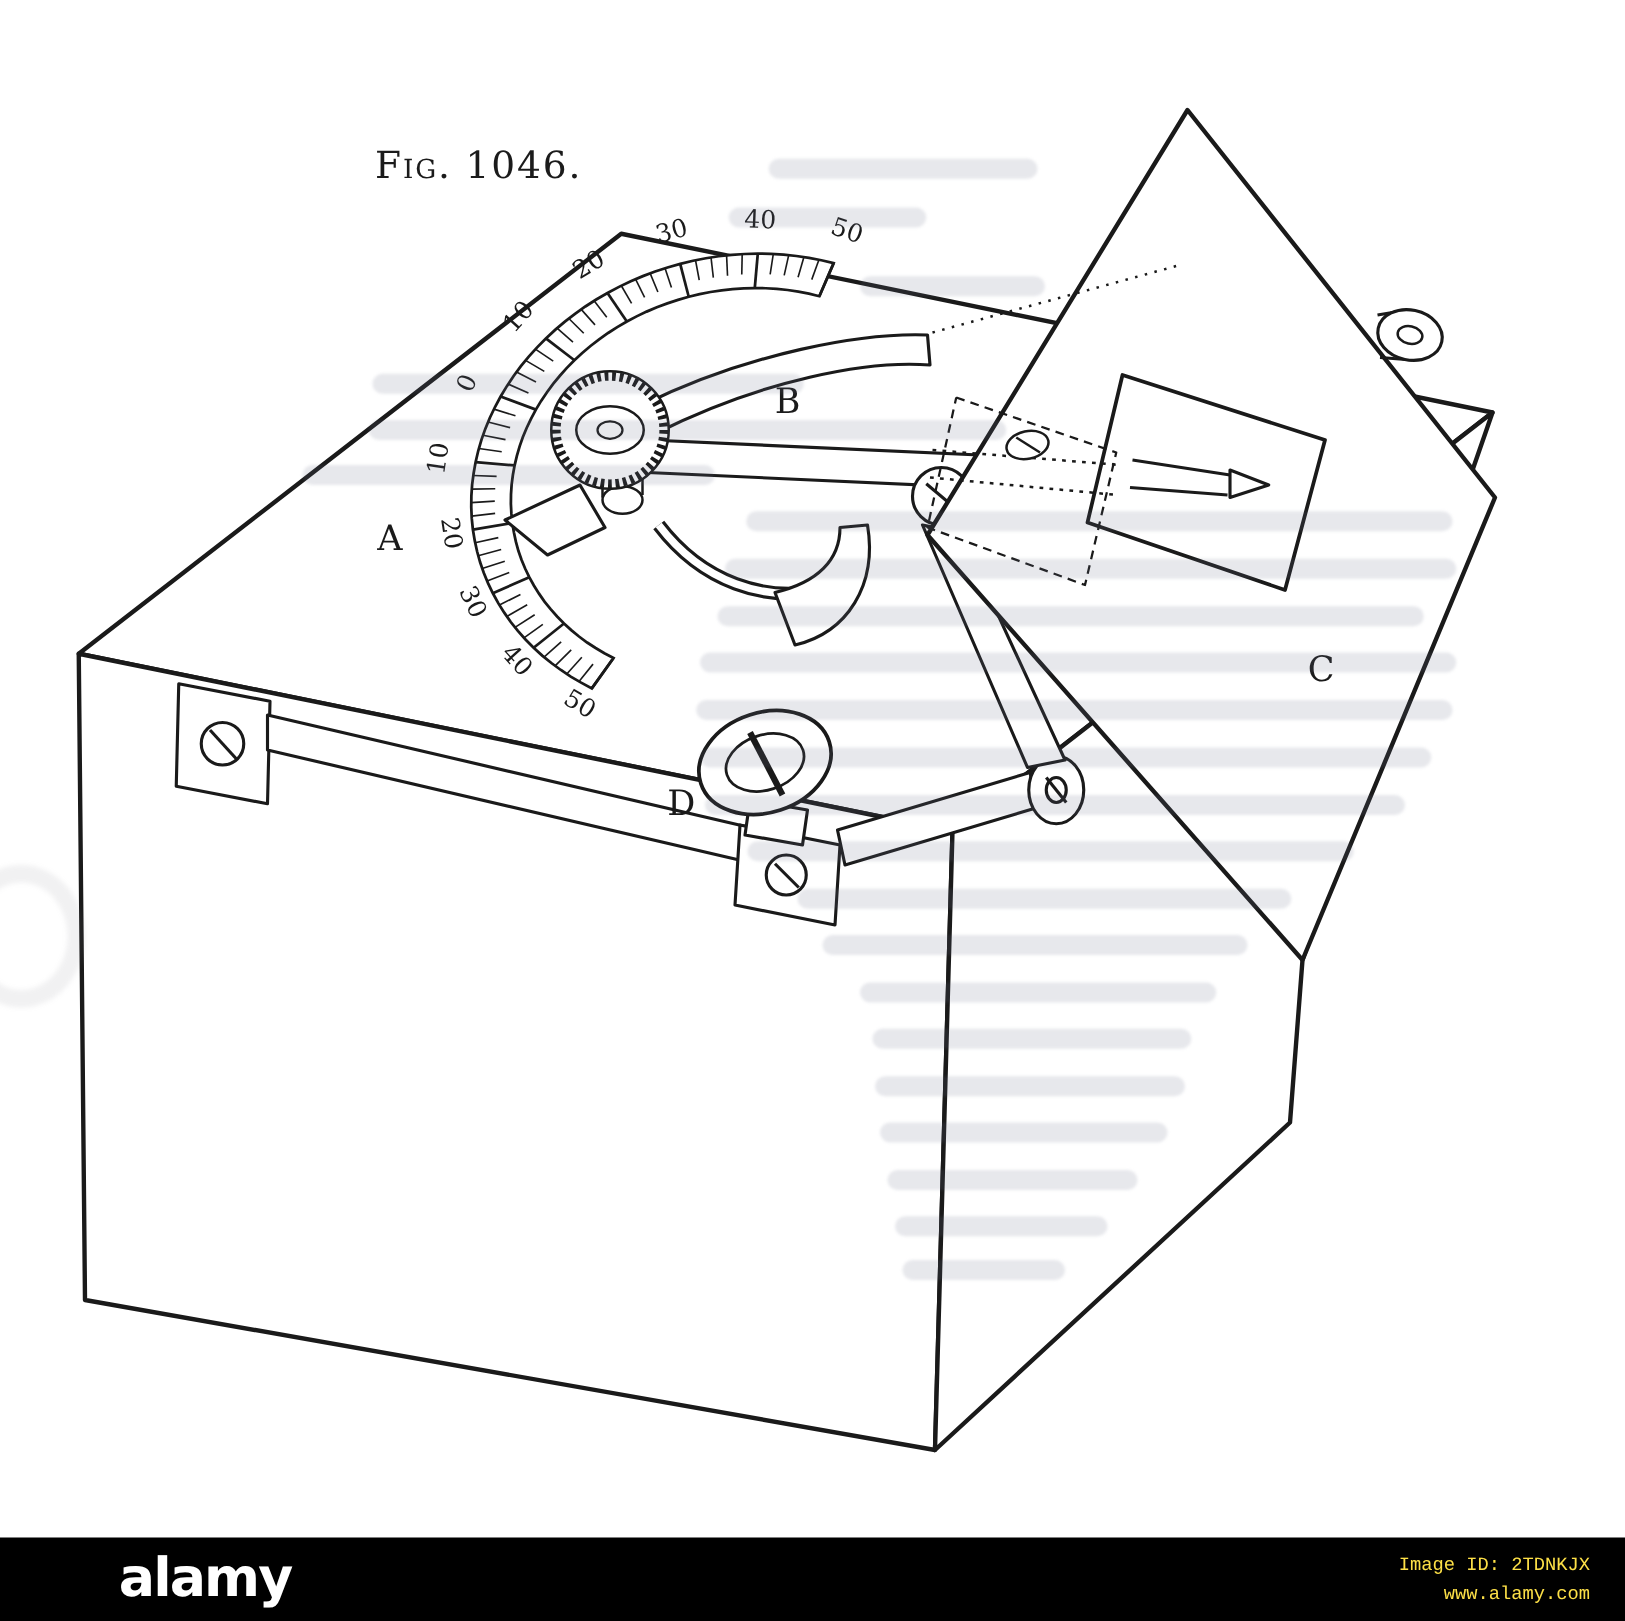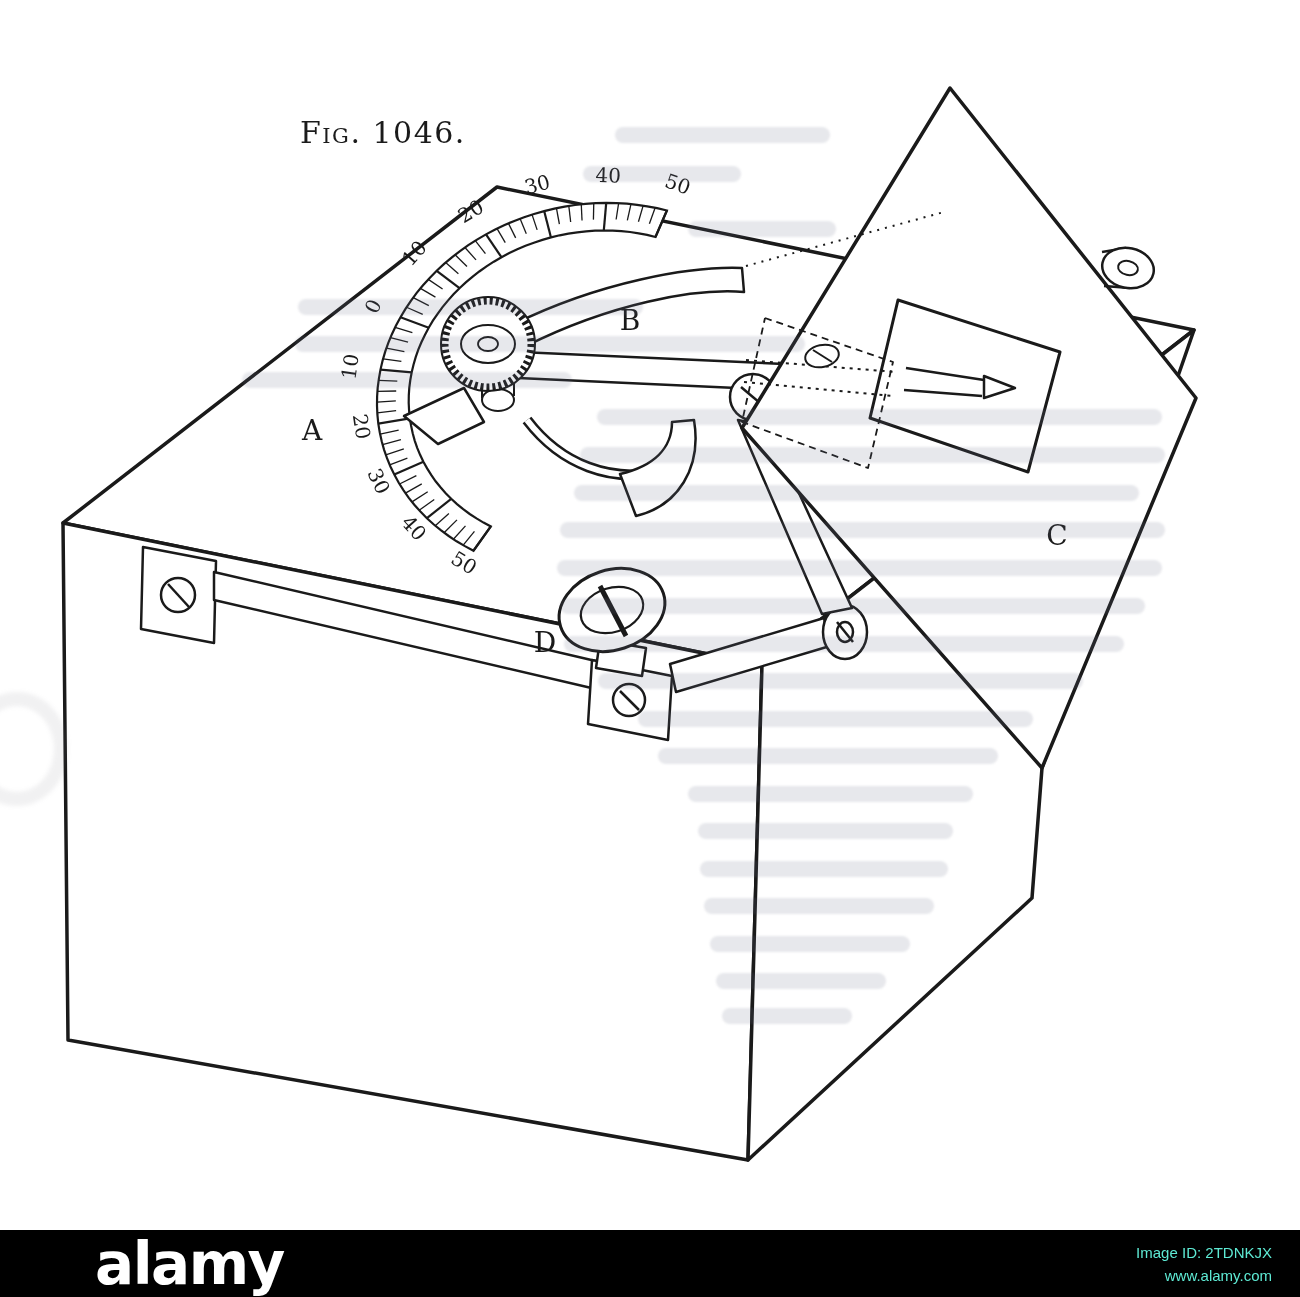--- a/index.html
+++ b/index.html
@@ -44,26 +44,26 @@
     filter:blur(2px);
   }
   .footer{
     position:absolute;left:0;bottom:0;width:1300px;height:67px;
     background:#000;
     display:flex;align-items:center;justify-content:space-between;
     box-sizing:border-box;padding:0 28px 0 95px;
   }
   .brand{
     font-family:"DejaVu Sans", sans-serif;
-    font-weight:bold;font-size:58px;letter-spacing:-1.5px;
+    font-weight:bold;font-size:43px;letter-spacing:-1.5px;
     color:#ffffff;line-height:1;
   }
   .meta{
-    text-align:right;color:#5eead4;
-    font-family:Liberation Sans, sans-serif;
+    text-align:right;color:#fde047;
+    font-family:Liberation Mono, monospace;
     font-size:15px;line-height:23px;
   }
 </style>
 </head>
 <body>
 
 <div class="page">
 
   <div class="caption">Fig. 1046.</div>
 

